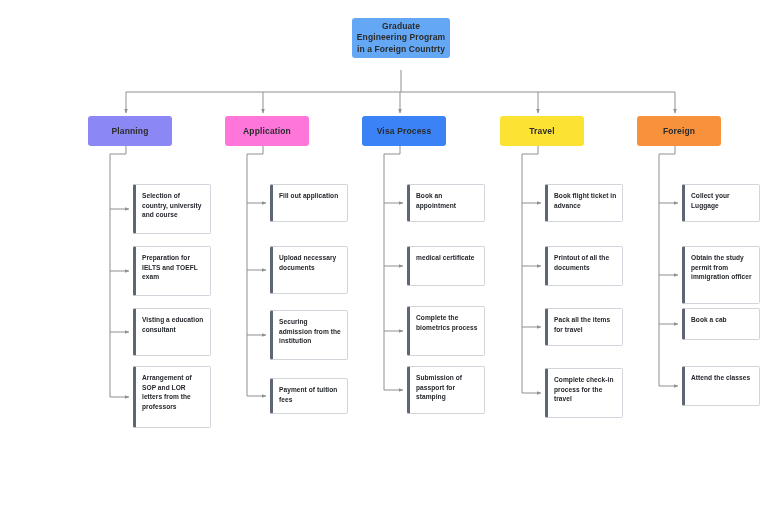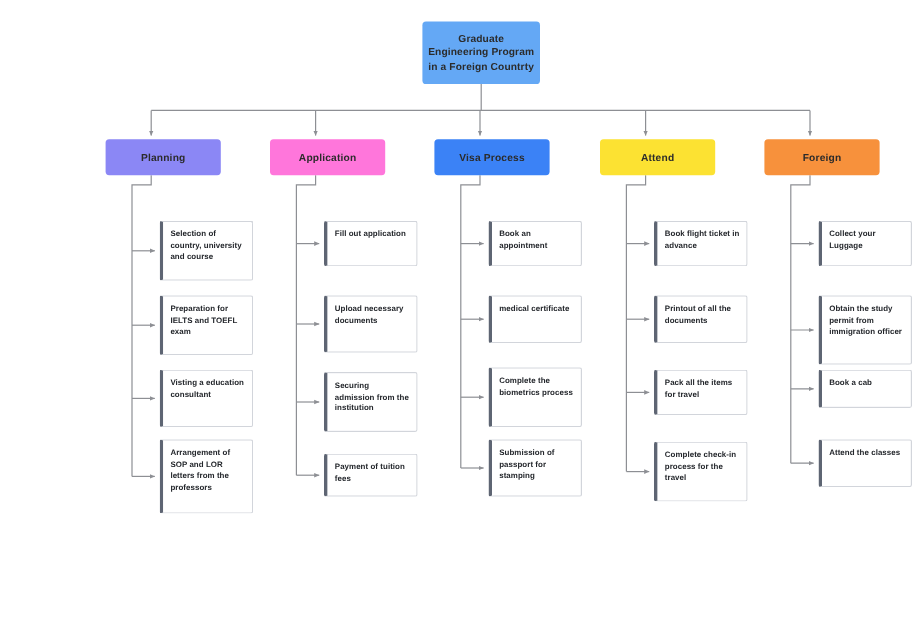--- a/index.html
+++ b/index.html
@@ -31,41 +31,41 @@
     height: 520px;
     pointer-events: none;
   }
 
   
   .root-node {
     position: absolute;
     left: 352px;
     top: 18px;
     width: 98px;
-    height: 52px;
+    height: 40px;
     border-radius: 3px;
     display: flex;
     align-items: center;
     justify-content: center;
     text-align: center;
     font-size: 8.5px;
     font-weight: bold;
     line-height: 11.5px;
     color: #2b2b2b;
     letter-spacing: .1px;
     padding: 0 4px;
     box-sizing: border-box;
     white-space: pre-line;
   }
 
   
   .cat-node {
     position: absolute;
     top: 116px;
-    width: 96px;
+    width: 84px;
     height: 30px;
     border-radius: 3px;
     display: flex;
     align-items: center;
     justify-content: center;
     font-size: 8.5px;
     font-weight: bold;
     color: #2b2b2b;
     letter-spacing: .15px;
     box-sizing: border-box;
@@ -155,21 +155,21 @@
       <div class="step-box" style="left: 270px; top: 310px; height: 50px;"><span>Securing admission from the institution</span></div>
       <div class="step-box" style="left: 270px; top: 378px; height: 36px;"><span>Payment of tuition fees</span></div>
       <div class="cat-node" style="left: 362px; background: #3b82f6;">
         <span>Visa Process</span>
       </div>
       <div class="step-box" style="left: 407px; top: 184px; height: 38px;"><span>Book an appointment</span></div>
       <div class="step-box" style="left: 407px; top: 246px; height: 40px;"><span>medical certificate</span></div>
       <div class="step-box" style="left: 407px; top: 306px; height: 50px;"><span>Complete the biometrics process</span></div>
       <div class="step-box" style="left: 407px; top: 366px; height: 48px;"><span>Submission of passport for stamping</span></div>
       <div class="cat-node" style="left: 500px; background: rgb(252, 226, 50);">
-        <span>Attend</span>
+        <span>Travel</span>
       </div>
       <div class="step-box" style="left: 545px; top: 184px; height: 38px;"><span>Book flight ticket in advance</span></div>
       <div class="step-box" style="left: 545px; top: 246px; height: 40px;"><span>Printout of all the documents</span></div>
       <div class="step-box" style="left: 545px; top: 308px; height: 38px;"><span>Pack all the items for travel</span></div>
       <div class="step-box" style="left: 545px; top: 368px; height: 50px;"><span>Complete check-in process for the travel</span></div>
       <div class="cat-node" style="left: 637px; background: rgb(247, 145, 60);">
         <span>Foreign</span>
       </div>
       <div class="step-box" style="left: 682px; top: 184px; height: 38px;"><span>Collect your Luggage</span></div>
       <div class="step-box" style="left: 682px; top: 246px; height: 58px;"><span>Obtain the study permit from immigration officer</span></div>

